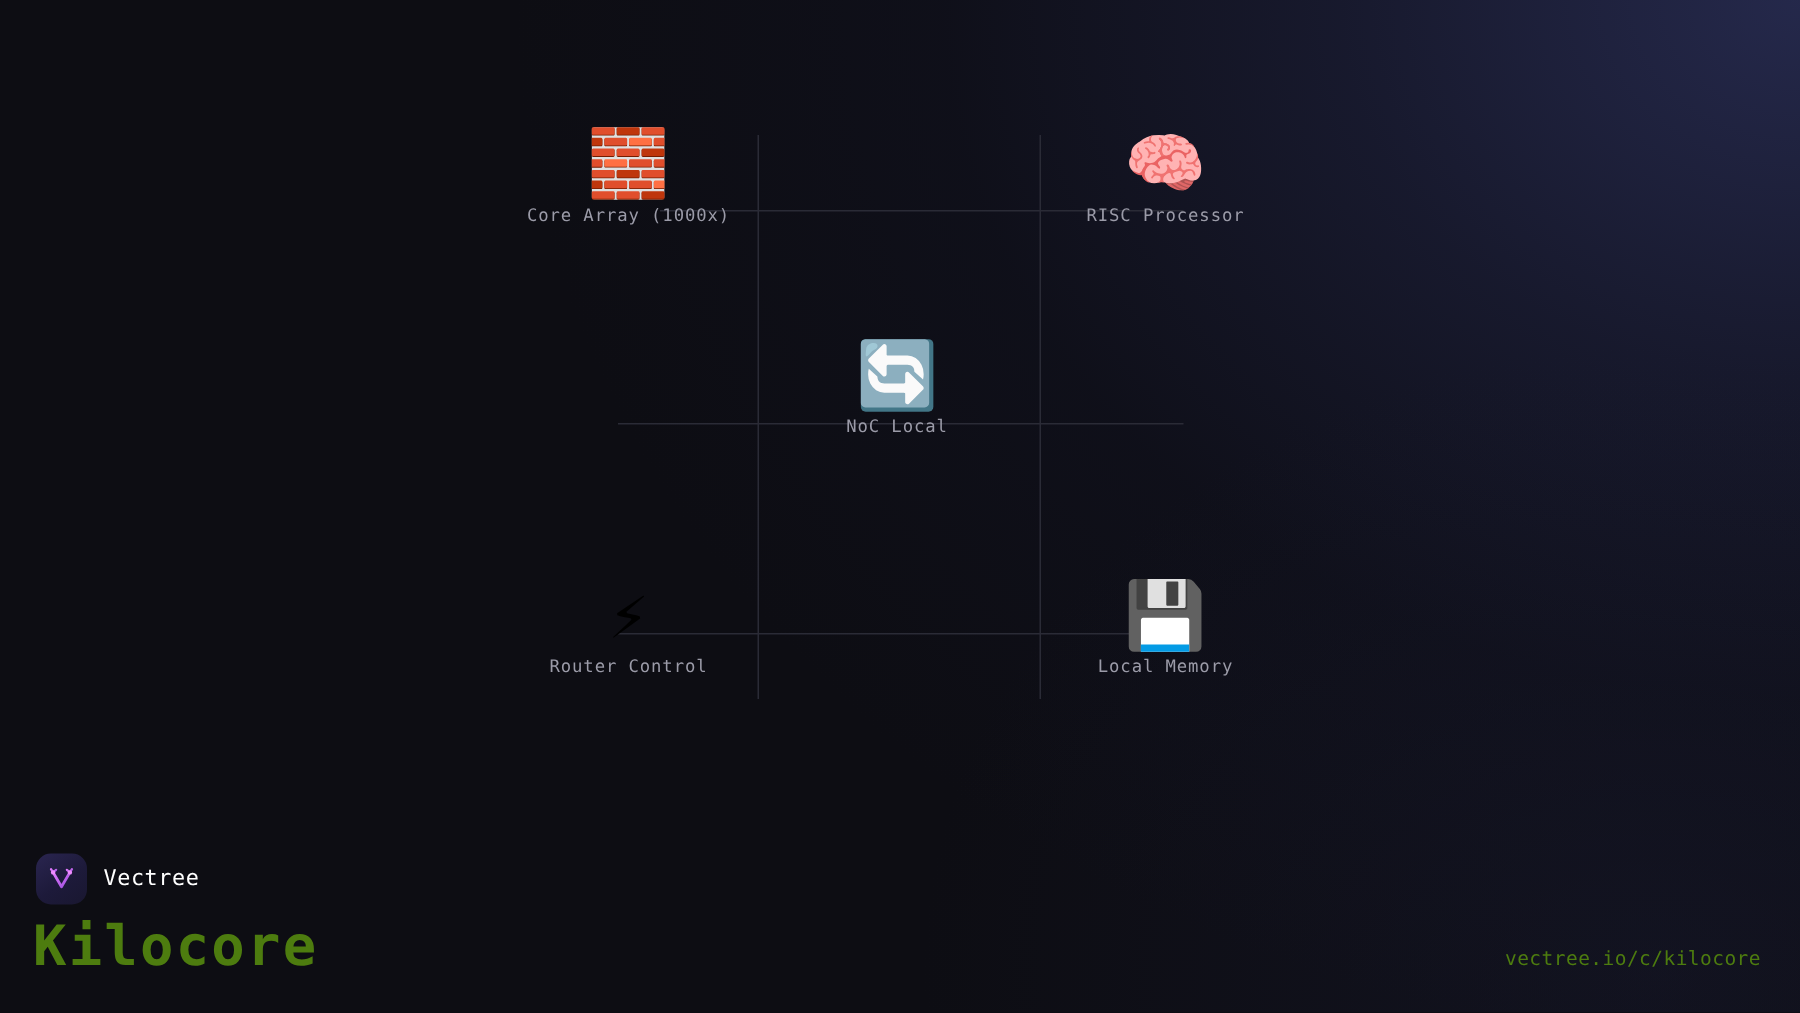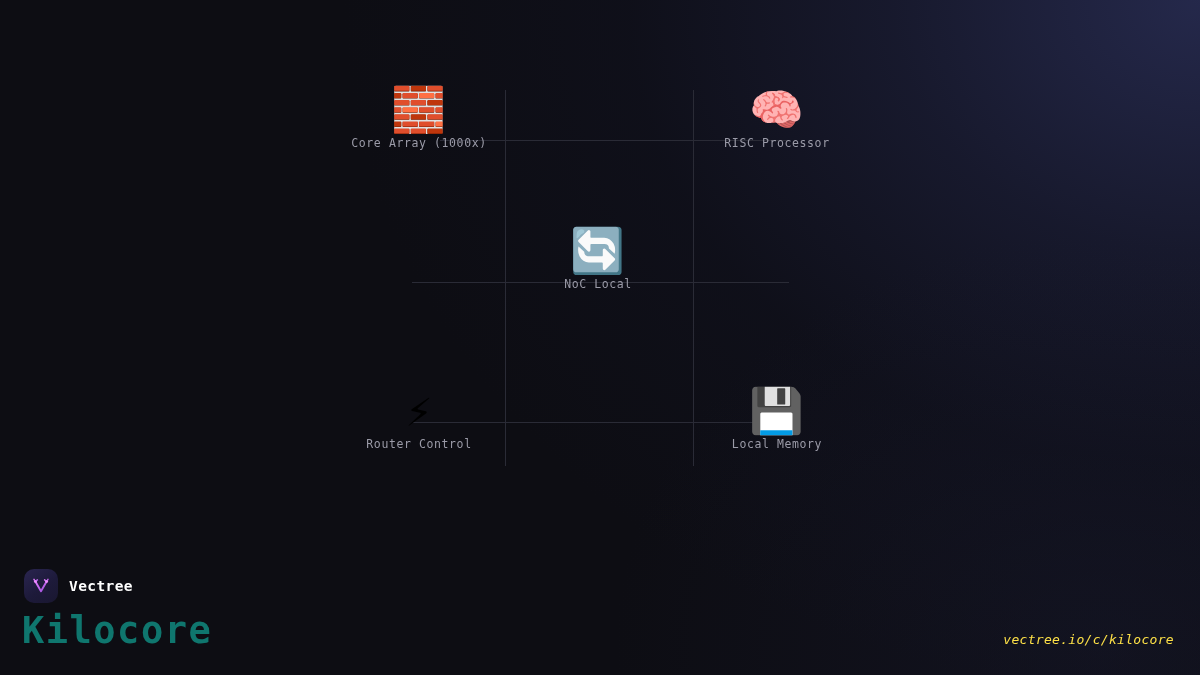--- a/index.html
+++ b/index.html
@@ -94,44 +94,43 @@
     border-radius:10px;
     background:linear-gradient(145deg,#2a2550 0%,#1d1a3a 55%,#191730 100%);
     display:flex;
     align-items:center;
     justify-content:center;
     flex:0 0 auto;
   }
   #logo-badge svg { display:block; }
   #brand-name {
     font-size:14.5px;
-    font-weight:bold;
+    font-weight:normal;
     color:#ffffff;
     letter-spacing:0.4px;
     font-family:"DejaVu Sans Mono", monospace;
   }
   #page-title {
     position:absolute;
     left:22px;
     top:54px;
     font-size:37px;
     font-weight:bold;
-    color:#0f766e;
+    color:#4d7c0f;
     letter-spacing:1.5px;
     font-family:"DejaVu Sans Mono", monospace;
   }
   #footer-url {
     position:absolute;
     right:26px;
     bottom:28px;
     font-size:13px;
-    color:#fde047;
+    color:#4d7c0f;
     letter-spacing:0.3px;
     font-family:"DejaVu Sans Mono", monospace;
-    font-style:italic;
   }
 </style>
 </head>
 <body>
 
 <div id="bg-base"></div>
 <div id="bg-tint"></div>
 <div id="bg-tint2"></div>
 
 <div id="canvas">

